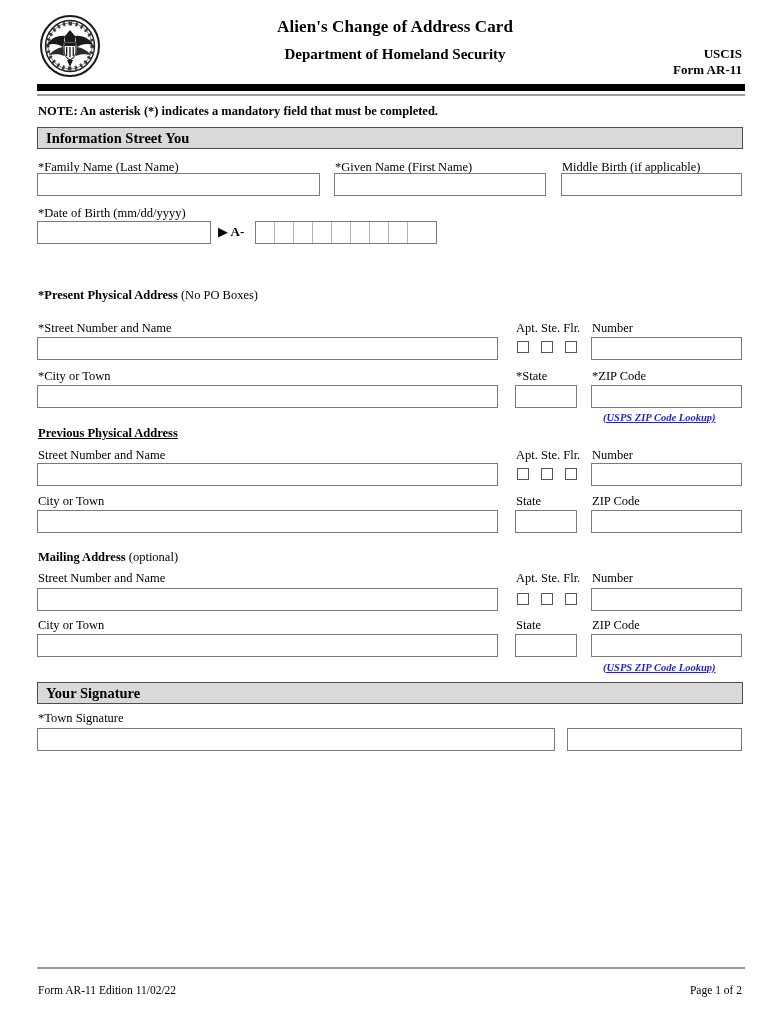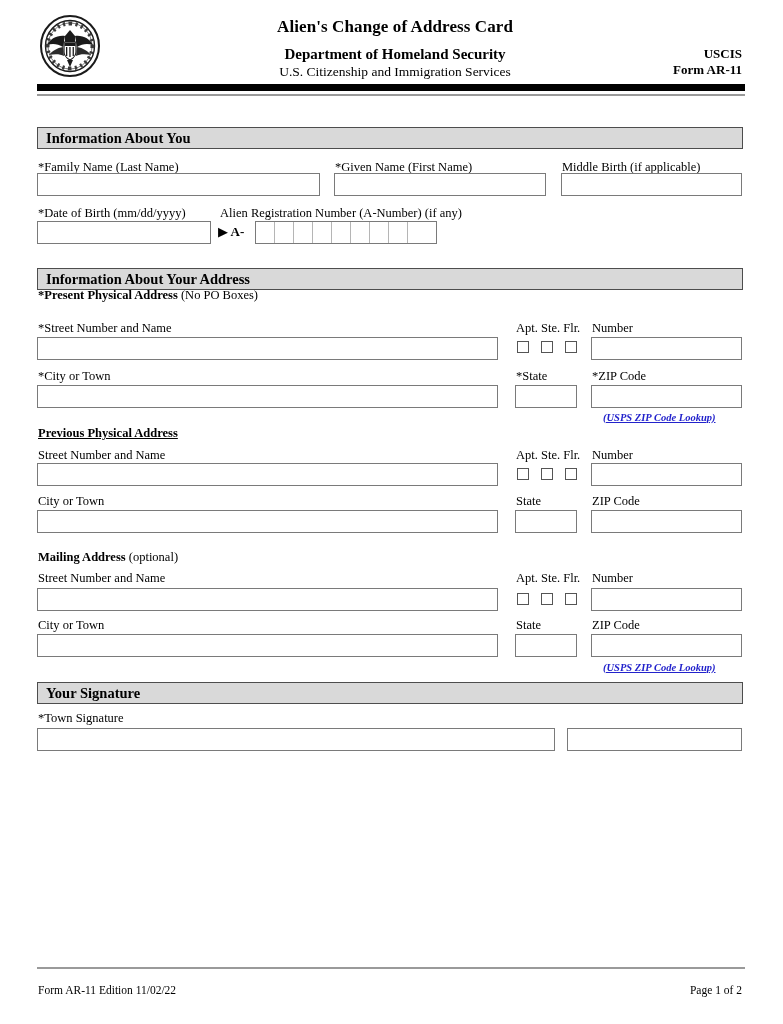--- a/index.html
+++ b/index.html
@@ -235,65 +235,61 @@
 
         <path d="M31 9.5 A22.5 22.5 0 0 1 53.5 32" fill="none" stroke="#3a3a3a" stroke-width="4" stroke-dasharray="2.2 3.4"></path>
         <path d="M53.5 32 A22.5 22.5 0 0 1 31 54.5" fill="none" stroke="#3a3a3a" stroke-width="4" stroke-dasharray="2.2 3.4"></path>
         <path d="M31 54.5 A22.5 22.5 0 0 1 8.5 32" fill="none" stroke="#3a3a3a" stroke-width="4" stroke-dasharray="2.2 3.4"></path>
         <path d="M8.5 32 A22.5 22.5 0 0 1 31 9.5" fill="none" stroke="#3a3a3a" stroke-width="4" stroke-dasharray="2.2 3.4"></path>
       </svg>
     </div>
 
     <div class="hdr-title">Alien's Change of Address Card</div>
     <div class="hdr-sub1">Department of Homeland Security</div>
-    <div class="hdr-sub2">U.S. Citizenship and Immigration Services</div>
 
     <div class="hdr-right">
       <div>USCIS</div>
       <div>Form AR-11</div>
     </div>
   </div>
 
   <div class="rule-thick"></div>
   <div class="rule-thin"></div>
 
+  <div class="note">NOTE:  An asterisk (*) indicates a mandatory field that must be completed.</div>
 
   <div class="section-bar" style="top:127px;">
-    <span>Information About You</span>
+    <span>Information Street You</span>
   </div>
 
   <div class="lbl" style="left:38px; top:160px;">*Family Name (Last Name)</div>
   <div class="box" style="left:37px; top:173px; width:283px; height:23px;"></div>
 
   <div class="lbl" style="left:335px; top:160px;">*Given Name (First Name)</div>
   <div class="box" style="left:334px; top:173px; width:212px; height:23px;"></div>
 
   <div class="lbl" style="left:562px; top:160px;">Middle Birth (if applicable)</div>
   <div class="box" style="left:561px; top:173px; width:181px; height:23px;"></div>
 
   <div class="lbl" style="left:38px; top:206px;">*Date of Birth (mm/dd/yyyy)</div>
   <div class="box" style="left:37px; top:221px; width:174px; height:23px;"></div>
 
-  <div class="lbl" style="left:220px; top:206px;">Alien Registration Number (A-Number) (if any)</div>
   <div class="anum-prefix" style="left:218px; top:224px;">▶ A-</div>
   <div class="anum-wrap" style="left:255px; top:221px; width:182px; height:23px;">
     <div class="anum-cell"></div>
     <div class="anum-cell"></div>
     <div class="anum-cell"></div>
     <div class="anum-cell"></div>
     <div class="anum-cell"></div>
     <div class="anum-cell"></div>
     <div class="anum-cell"></div>
     <div class="anum-cell"></div>
     <div class="anum-cell"></div>
   </div>
 
-  <div class="section-bar" style="top:268px;">
-    <span>Information About Your Address</span>
-  </div>
 
   <div class="lbl bold" style="left:38px; top:288px;"><span>*Present Physical Address</span><span class="norm"> (No PO Boxes)</span></div>
 
   <div class="lbl" style="left:38px; top:321px;">*Street Number and Name</div>
   <div class="box" style="left:37px; top:337px; width:461px; height:23px;"></div>
 
   <div class="lbl" style="left:516px; top:321px;">Apt. Ste. Flr.</div>
   <div class="cbx" style="left:517px; top:341px;"></div>
   <div class="cbx" style="left:541px; top:341px;"></div>
   <div class="cbx" style="left:565px; top:341px;"></div>

